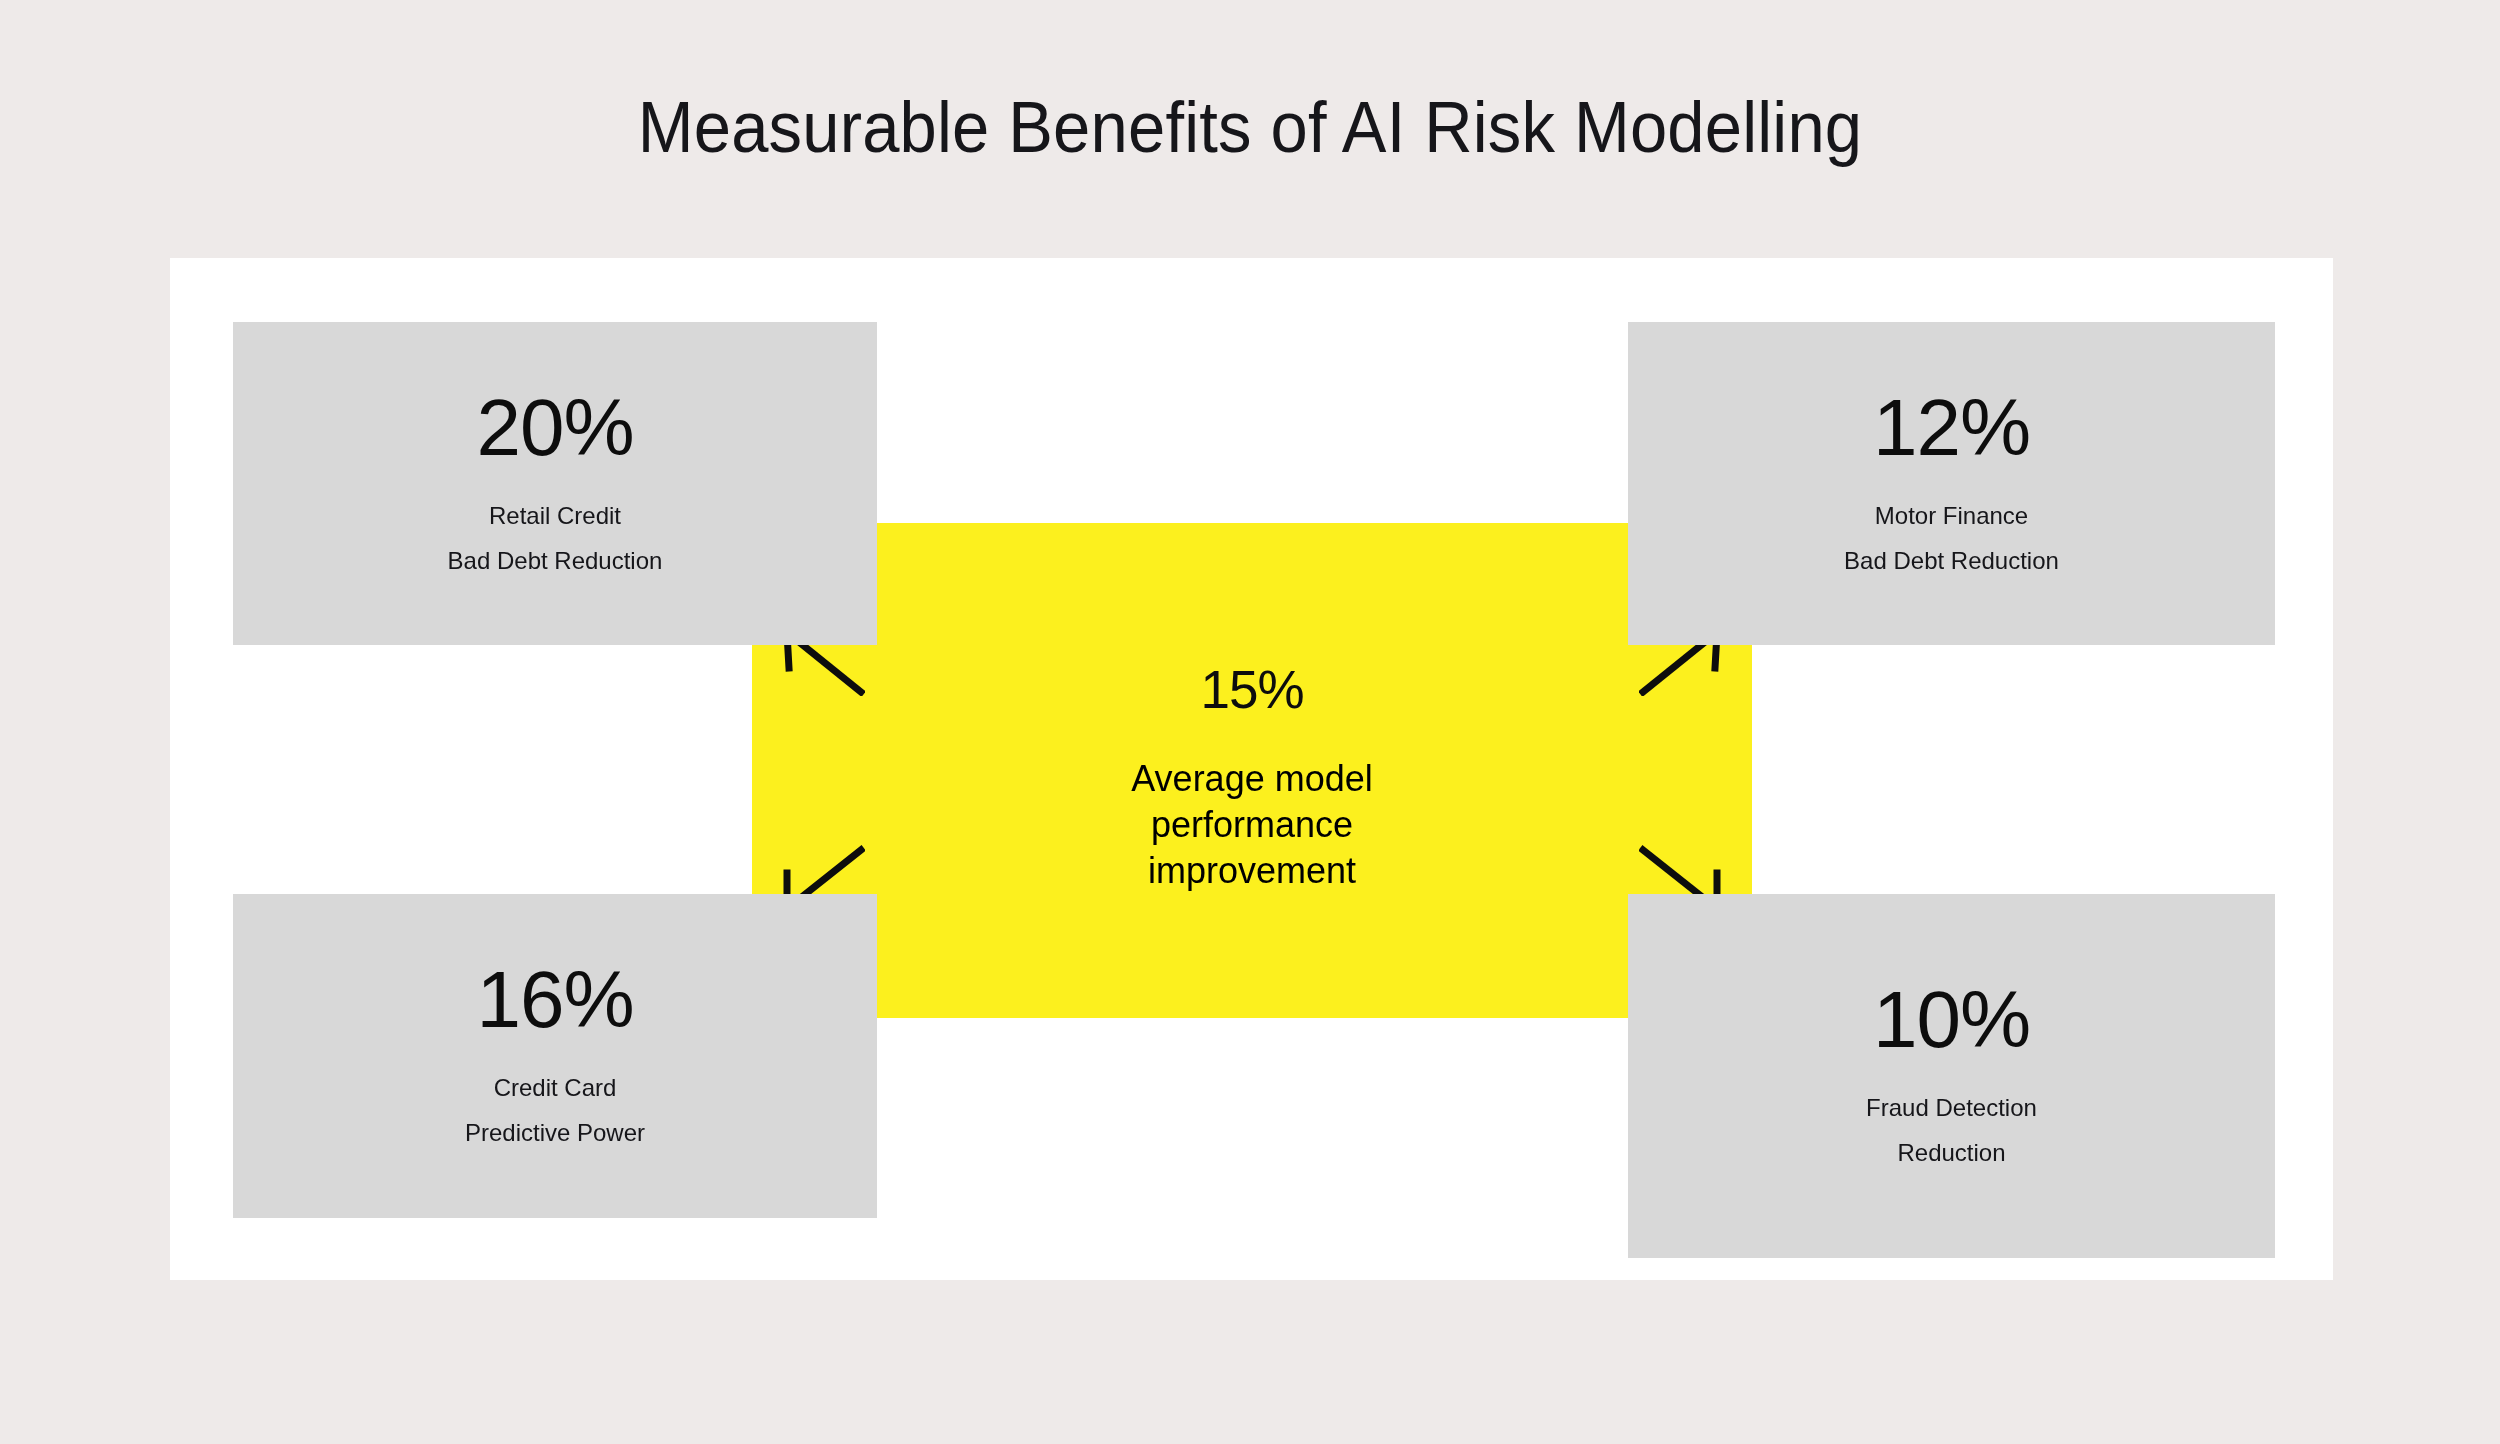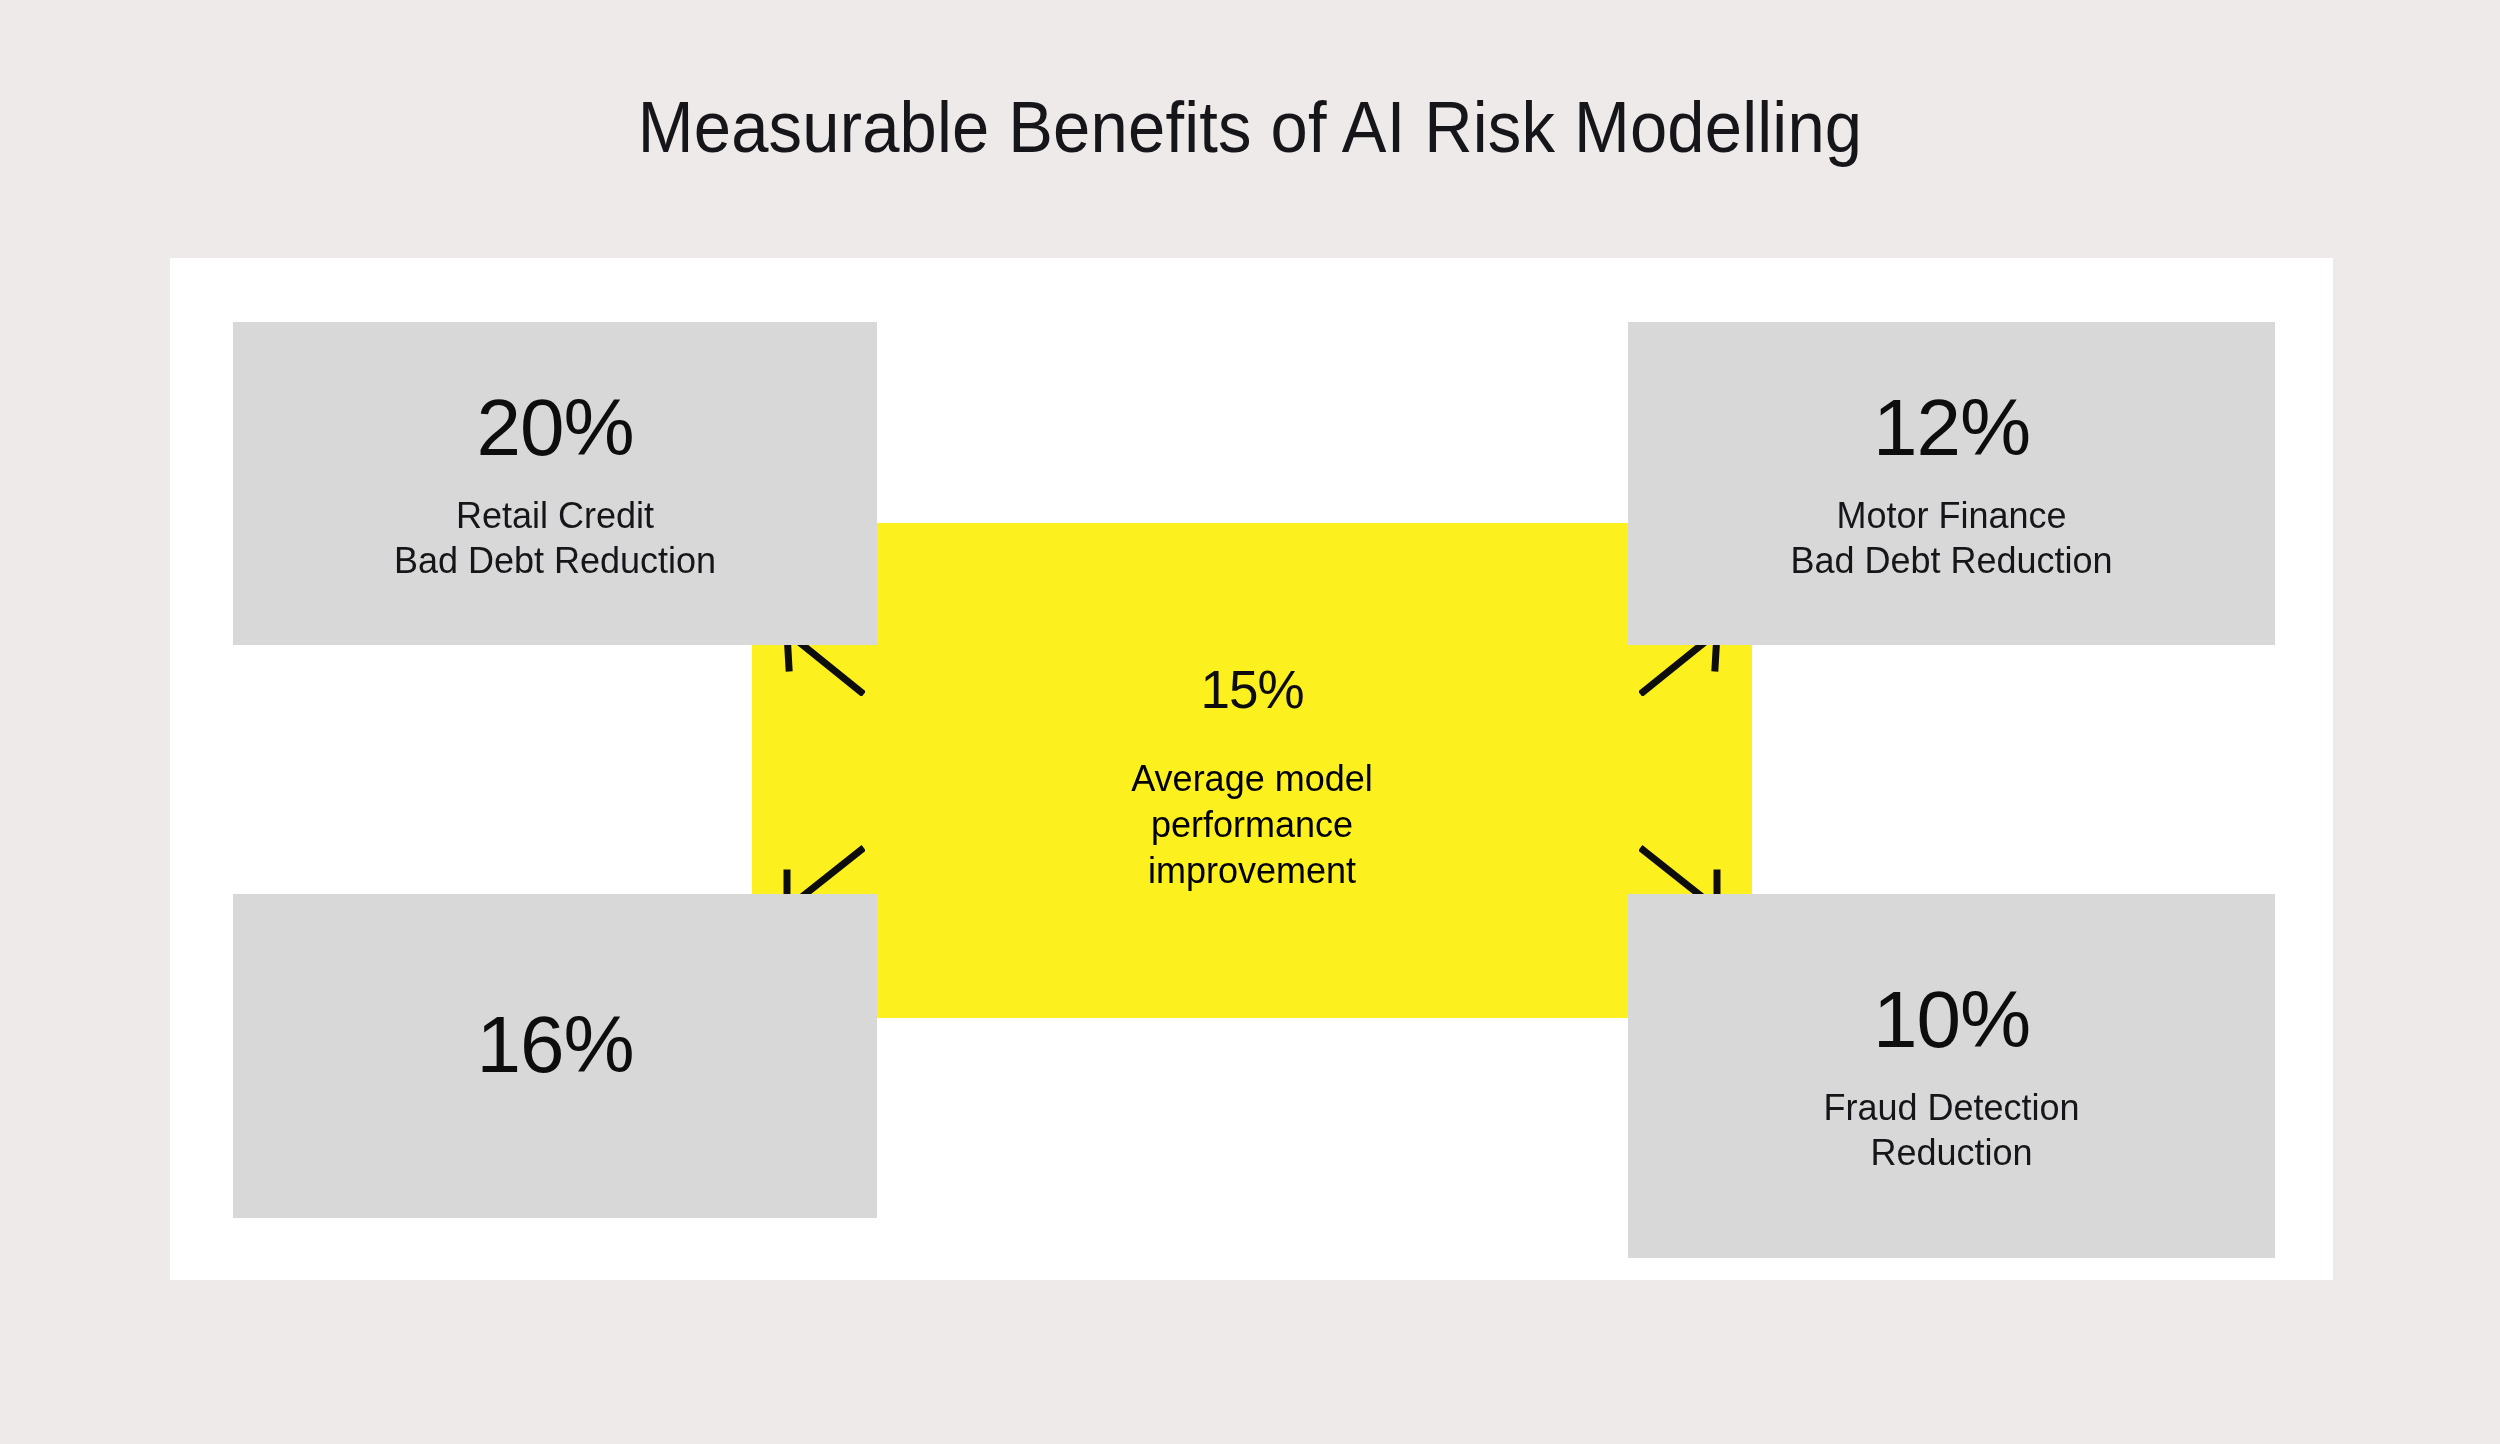--- a/index.html
+++ b/index.html
@@ -115,21 +115,21 @@
 
   .card-value {
     font-size: 80px;
     line-height: 86px;
     font-weight: 400;
     color: #0d0d0d;
     letter-spacing: -1px;
     margin-bottom: 22px;
   }
   .card-label {
-    font-size: 36px;
+    font-size: 24px;
     line-height: 45px;
     font-weight: 400;
     color: #16161a;
   }
 </style>
 </head>
 <body>
 
 <div class="page-title">Measurable Benefits of AI Risk Modelling</div>
 
@@ -193,20 +193,24 @@
   <div class="card card-tr">
     <div class="card-value">12%</div>
     <div class="card-label">
       <div>Motor Finance</div>
       <div>Bad Debt Reduction</div>
     </div>
   </div>
 
   <div class="card card-bl">
     <div class="card-value">16%</div>
+    <div class="card-label">
+      <div>Credit Card</div>
+      <div>Predictive Power</div>
+    </div>
   </div>
 
   <div class="card card-br">
     <div class="card-value">10%</div>
     <div class="card-label">
       <div>Fraud Detection</div>
       <div>Reduction</div>
     </div>
   </div>
 

